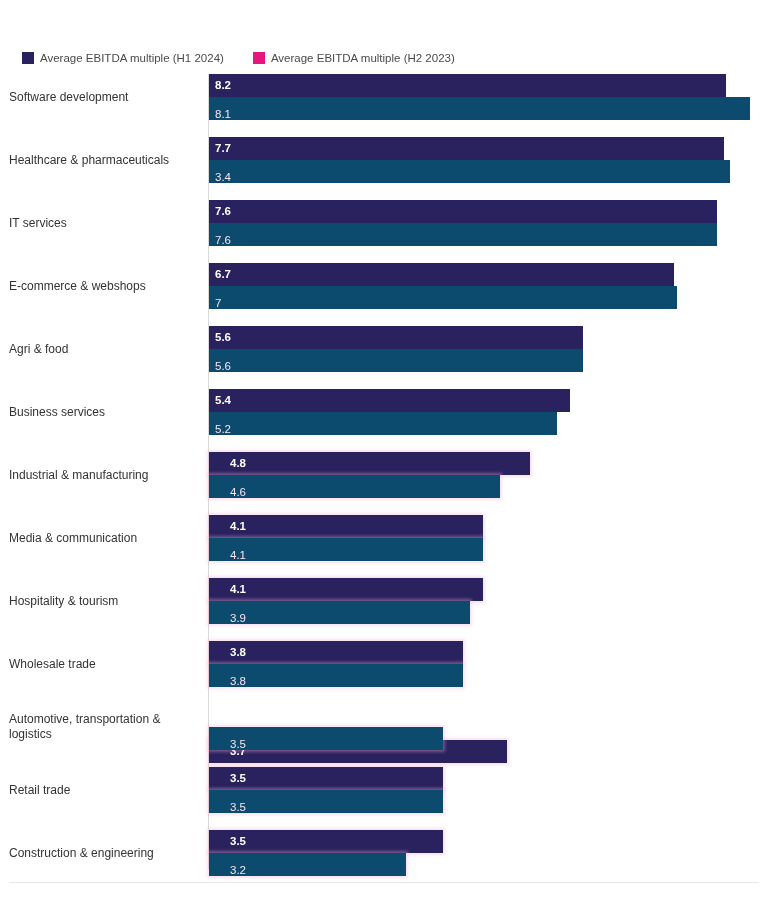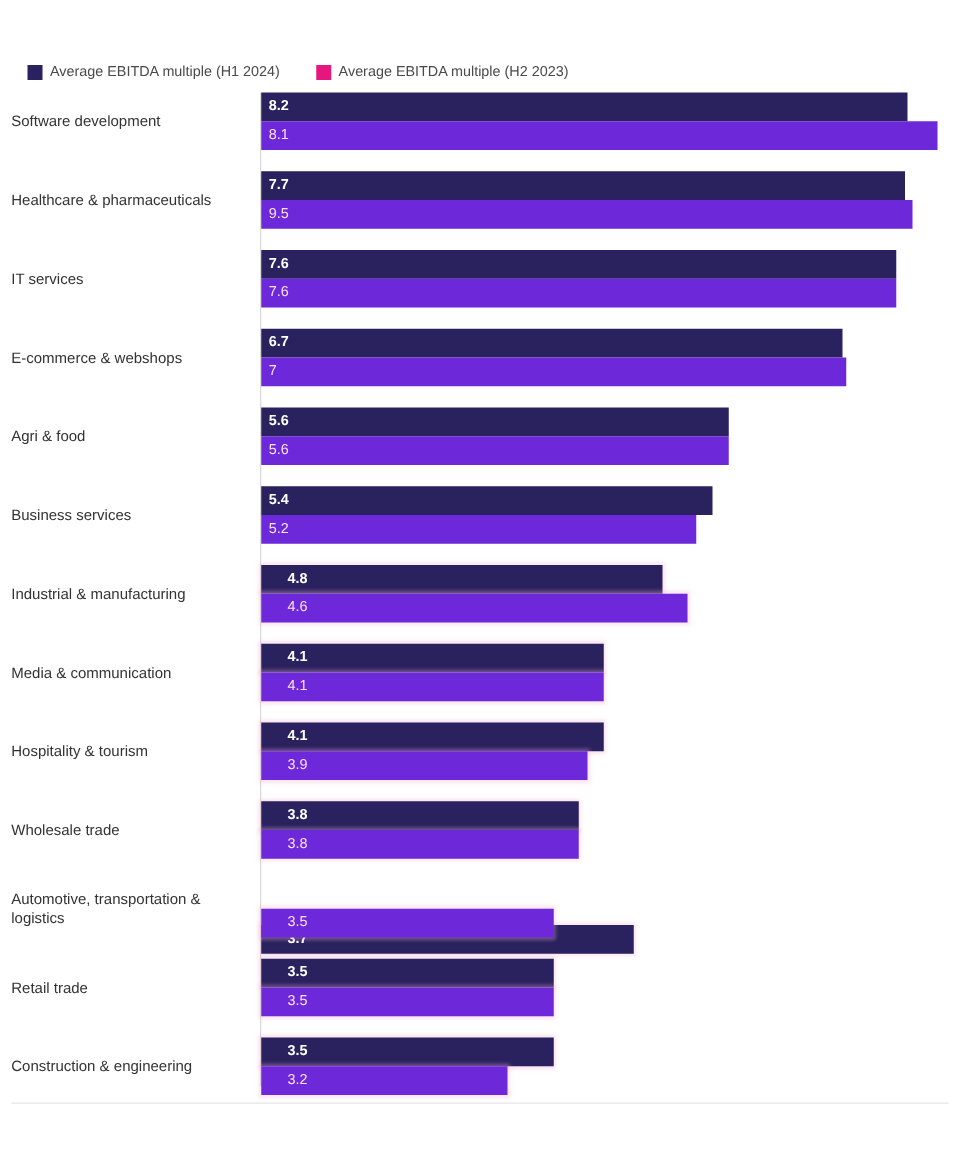--- a/index.html
+++ b/index.html
@@ -109,21 +109,22 @@
     height: 23px;
     display: flex;
     align-items: center;
   }
   .bar.navy {
     top: 0;
     background: #2a215f;
   }
   .bar.pink {
     top: 23px;
-    background: #6d28d9;
+    background: #0c4a6e;
+    align-items: flex-end;
   }
   .bar-value {
     font-size: 11.5px;
     font-weight: 700;
     color: #ffffff;
     margin-left: 6px;
     line-height: 11px;
     white-space: nowrap;
   }
   .bar.pink .bar-value { color: #fbe3ef; font-weight: 400; }
@@ -182,21 +183,21 @@
             </div>
           </div>
         </div>
         <div class="row" style="top: 63px;">
           <div class="row-label">Healthcare &amp; pharmaceuticals</div>
           <div class="bars">
             <div class="bar navy" style="width: 514.745px;">
               <span class="bar-value">7.7</span>
             </div>
             <div class="bar pink" style="width: 521.43px;">
-              <span class="bar-value">9.5</span>
+              <span class="bar-value">3.4</span>
             </div>
           </div>
         </div>
         <div class="row" style="top: 126px;">
           <div class="row-label">IT services</div>
           <div class="bars">
             <div class="bar navy" style="width: 508.06px;">
               <span class="bar-value">7.6</span>
             </div>
             <div class="bar pink" style="width: 508.06px;">
@@ -236,21 +237,21 @@
               <span class="bar-value">5.2</span>
             </div>
           </div>
         </div>
         <div class="row" style="top: 378px;">
           <div class="row-label">Industrial &amp; manufacturing</div>
           <div class="bars">
             <div class="bar navy halo" style="width: 320.88px;">
               <span class="bar-value">4.8</span>
             </div>
-            <div class="bar pink halo" style="width: 341px;">
+            <div class="bar pink halo" style="width: 291px;">
               <span class="bar-value">4.6</span>
             </div>
           </div>
         </div>
         <div class="row" style="top: 441px;">
           <div class="row-label">Media &amp; communication</div>
           <div class="bars">
             <div class="bar navy halo" style="width: 274.085px;">
               <span class="bar-value">4.1</span>
             </div>

